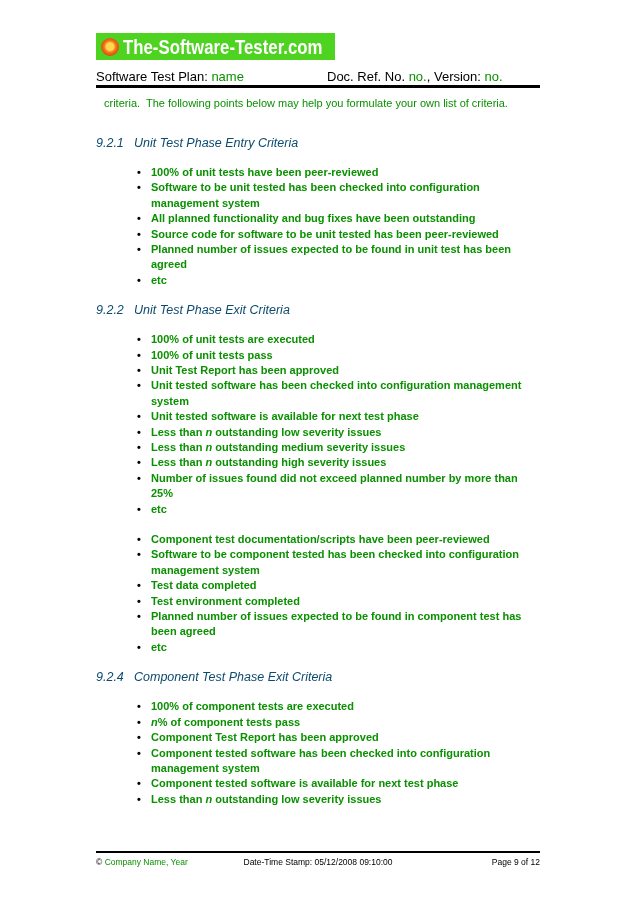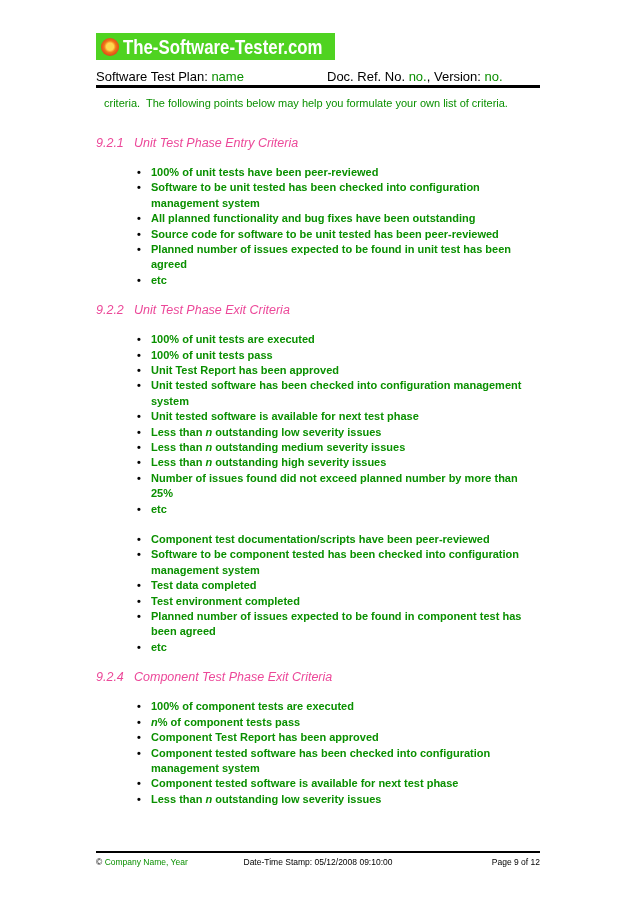--- a/index.html
+++ b/index.html
@@ -75,21 +75,21 @@
     color: var(--green, #0a9000);
     white-space: pre-wrap;
   }
   
   .sec-heading {
     margin: 14px 0 5px 0;
     font-size: 12.5px;
     line-height: 14px;
     font-style: italic;
     font-weight: normal;
-    color: #ec4899;
+    color: #0c4a6e;
   }
   #sections section:first-child .sec-heading { margin-top: 25px; }
   .sec-num { display: inline-block; width: 38px; }
   ul.bullets {
     list-style: none;
     margin: 15px;
     padding: 0 0 0 40px;
     font-weight: bold;
   }
   ul.bullets li {

